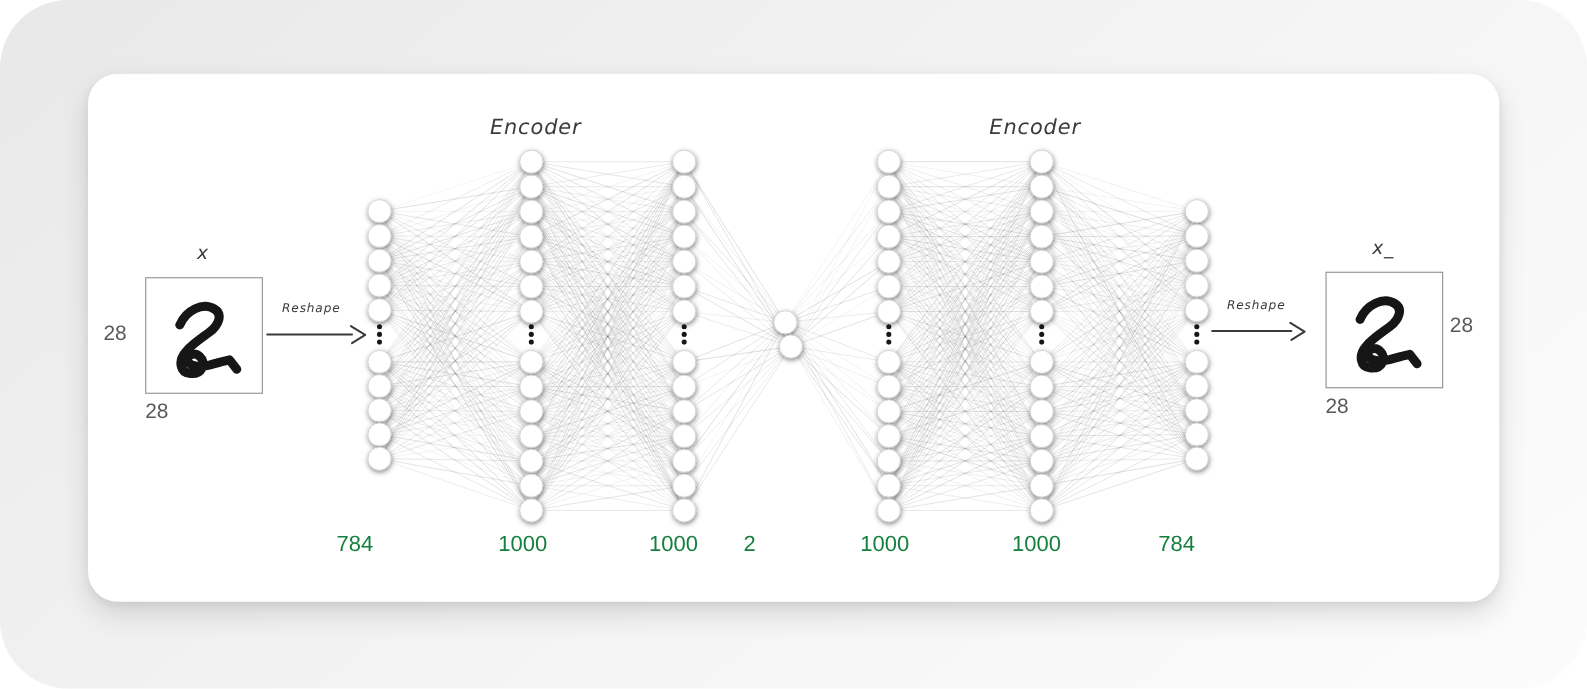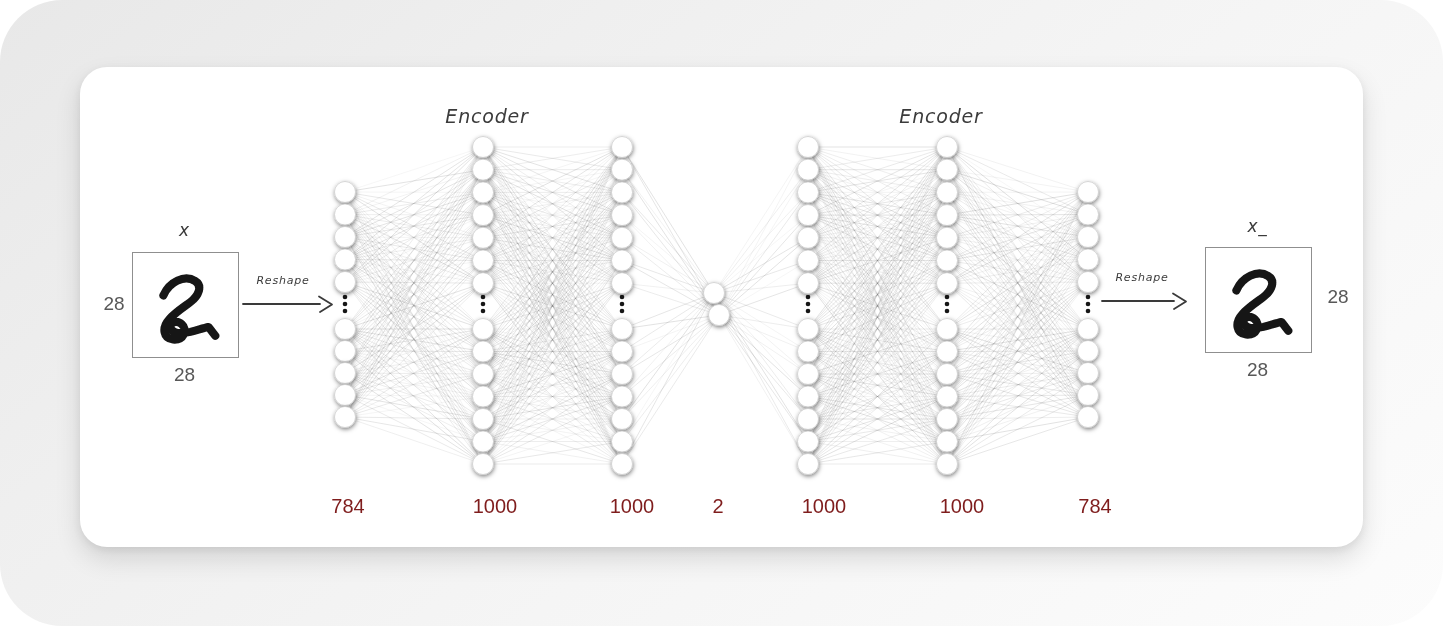--- a/index.html
+++ b/index.html
@@ -9,24 +9,24 @@
     border-radius:27px;box-shadow:0 12px 26px rgba(0,0,0,0.12),0 3px 9px rgba(0,0,0,0.07);}
   #net{position:absolute;left:0;top:0;}
 
   .hw{position:absolute;font-family:"DejaVu Sans",sans-serif;font-style:italic;
     color:#3b3b3b;text-align:center;letter-spacing:0.8px;white-space:nowrap;}
   .section-label{font-size:19px;font-weight:500;}
   .img-title{font-size:17px;}
   .reshape{font-size:11px;}
 
   .num{position:absolute;font-family:"Liberation Sans",sans-serif;color:#585858;
-    text-align:center;white-space:nowrap;}
+    white-space:nowrap;}
   .dim{font-size:19px;}
-  .size-label{position:absolute;top:428px;width:84px;font-family:"Liberation Sans",sans-serif;
-    font-size:20px;color:#7f1d1d;text-align:center;}
+  .size-label{position:absolute;top:417px;width:84px;font-family:"Liberation Sans",sans-serif;
+    font-size:20px;color:#15803d;}
 
   .imgbox{position:absolute;width:105px;height:104px;background:#ffffff;border:1px solid #8f8f8f;}
   .imgbox svg{position:absolute;left:4px;top:4px;}
   .digit-path{fill:none;stroke:#141414;stroke-width:8.5;stroke-linecap:round;stroke-linejoin:round;}
 
   .label-encoder{left:330px;top:38px;width:154px;}
   .label-latent{left:546px;top:38px;width:170px;}
   .label-decoder{left:786px;top:38px;width:150px;}
 
   .input-title{left:52px;top:153px;width:105px;}

